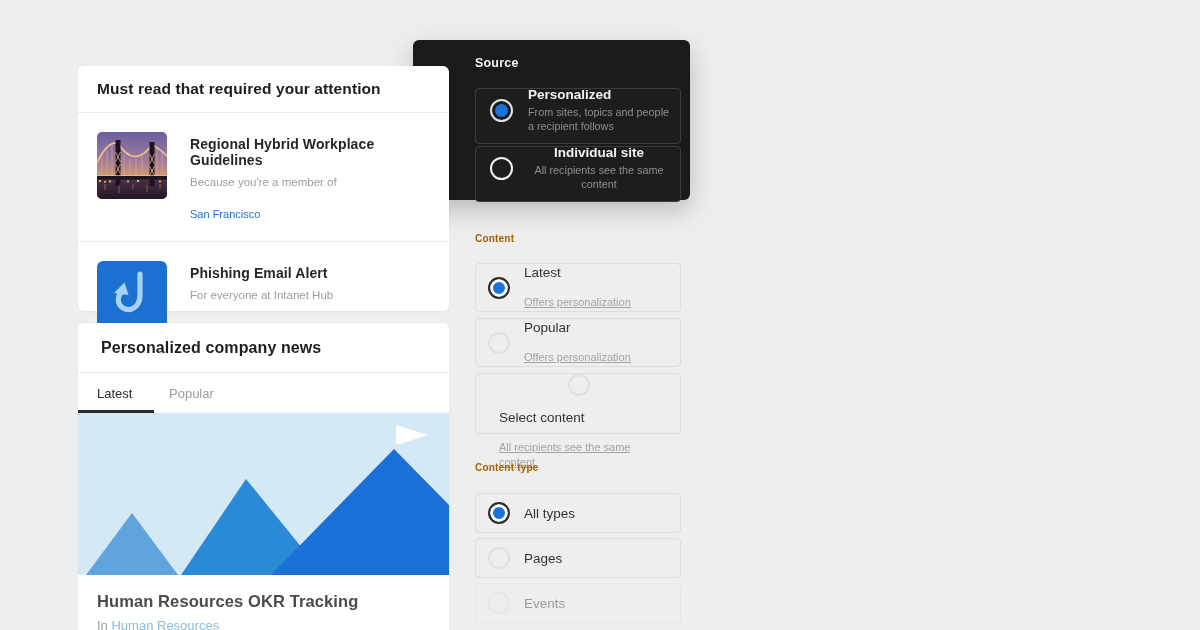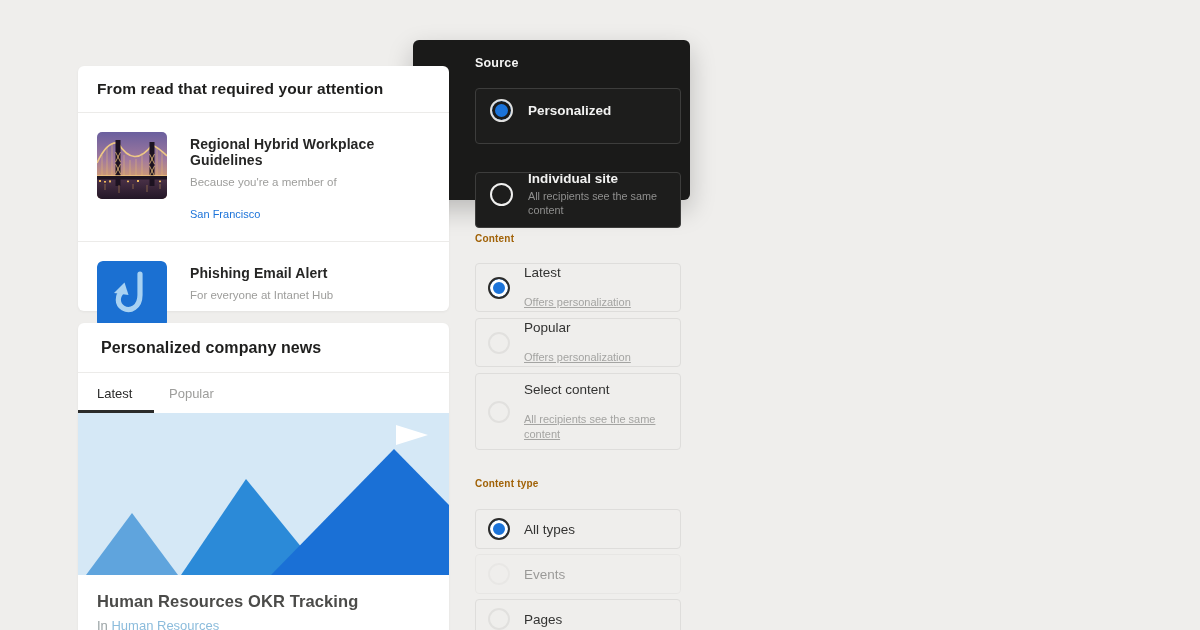--- a/index.html
+++ b/index.html
@@ -35,51 +35,51 @@
   .article { padding:17px 19px 0; }
   .article-title { font-size:16.5px; font-weight:700; color:#4b4b49; letter-spacing:.1px; cursor:pointer; }
   .byline { margin-top:7px; font-size:13px; color:#9aa3a5; }
   .byline-link { color:#8cbcdc; text-decoration:none; cursor:pointer; }
 
   
   #settings-panel { position:absolute; left:413px; top:40px; width:277px; height:160px; background:#1a1a19; border-radius:6px; z-index:2; box-shadow:0 10px 26px rgba(0,0,0,.22); }
   .panel-label { position:absolute; left:62px; top:16px; font-size:12.5px; font-weight:700; color:#f4f4f3; letter-spacing:.2px; }
   .opt-dark { position:absolute; left:62px; width:206px; height:56px; border:1px solid #3d3d3c; border-radius:4px; background:#1d1d1c; display:flex; align-items:center; gap:15px; padding:0 10px 12px 14px; cursor:pointer; }
   #opt-personalized { top:48px; }
-  #opt-individual  { top:132px; }
+  #opt-individual  { top:106px;text-align:center; }
   .opt-dark .t { font-size:13.5px; font-weight:700; color:#f2f2f1; }
   .opt-dark .d { font-size:10.8px; color:#8f8f8e; line-height:1.32; margin-top:3px; max-width:150px; }
 
   
   .radio { width:22px; height:22px; border-radius:50%; flex:none; }
   .opt-dark .radio { width:23px; height:23px; }
   .radio.dark-on  { background:#1b73d9; border:2px solid #dfdfde; box-shadow:inset 0 0 0 3px #1a1a19; }
   .radio.dark-off { border:2px solid #f0f0ef; background:transparent; }
   .radio.light-on  { background:#1b73d9; border:2px solid #2c2c2b; box-shadow:inset 0 0 0 3px #ffffff; }
   .radio.light-off { border:2px solid #e1e0de; background:transparent; }
 
   
   .right-col { position:absolute; left:475px; top:233px; width:206px; z-index:1; }
   .sec-label { font-size:10px; font-weight:700; color:#a16207; height:20px; letter-spacing:.2px; }
   #label-content { margin-bottom:10px; }
   #label-content-type { margin:28px 0 11px; }
   .opt-light { border:1px solid #dedddb; border-radius:4px; display:flex; align-items:center; gap:14px; padding:0 10px 0 12px; margin-bottom:6px; cursor:pointer; }
   .opt-light .t { font-size:13.5px; color:#333332; }
   .opt-light .d { font-size:11px; color:#a4a4a2; line-height:1.32; margin-top:15px; max-width:160px;text-decoration:underline; }
-  .h49 { height:49px; } .h61 { height:77px; } .h40 { height:40px; margin-bottom:5px; }
+  .h49 { height:49px; } .h61 { height:61px;flex-direction:column; } .h40 { height:40px; margin-bottom:5px; }
   .faded { opacity:.45; }
   .partial { opacity:.22; }
 </style>
 </head>
 <body>
 
 <div class="stage">
 
   <section class="card" id="must-read-card">
-    <h2 class="card-head">From read that required your attention</h2>
+    <h2 class="card-head">Must read that required your attention</h2>
     <div class="divider"></div>
 
     <article class="mr-item">
       <div class="mr-thumb">
         <svg viewBox="0 0 70 67" width="70" height="67" preserveAspectRatio="none">
           <defs>
             <linearGradient id="sky" x1="0" y1="0" x2="0" y2="1">
               <stop offset="0" stop-color="#6a5f9e"></stop>
               <stop offset="0.42" stop-color="#a27a9d"></stop>
               <stop offset="0.68" stop-color="#cf9a74"></stop>
@@ -172,20 +172,21 @@
     </div>
   </section>
 
   <aside id="settings-panel">
     <div class="panel-label">Source</div>
 
     <div class="opt-dark" id="opt-personalized">
       <span class="radio dark-on"></span>
       <div>
         <div class="t">Personalized</div>
+        <div class="d">From sites, topics and people a recipient follows</div>
       </div>
     </div>
 
     <div class="opt-dark" id="opt-individual">
       <span class="radio dark-off"></span>
       <div>
         <div class="t">Individual site</div>
         <div class="d">All recipients see the same content</div>
       </div>
     </div>
@@ -218,29 +219,29 @@
       </div>
     </div>
 
     <div class="sec-label" id="label-content-type">Content type</div>
 
     <div class="opt-light h40">
       <span class="radio light-on"></span>
       <div class="t">All types</div>
     </div>
 
+    <div class="opt-light h40">
+      <span class="radio light-off"></span>
+      <div class="t">Pages</div>
+    </div>
+
     <div class="opt-light h40 faded">
       <span class="radio light-off"></span>
       <div class="t">Events</div>
     </div>
 
-    <div class="opt-light h40">
-      <span class="radio light-off"></span>
-      <div class="t">Pages</div>
-    </div>
-
     <div class="opt-light h40 partial">
       <span class="radio light-off"></span>
       <div class="t"></div>
     </div>
   </div>
 
 </div>
 
 </body></html>

